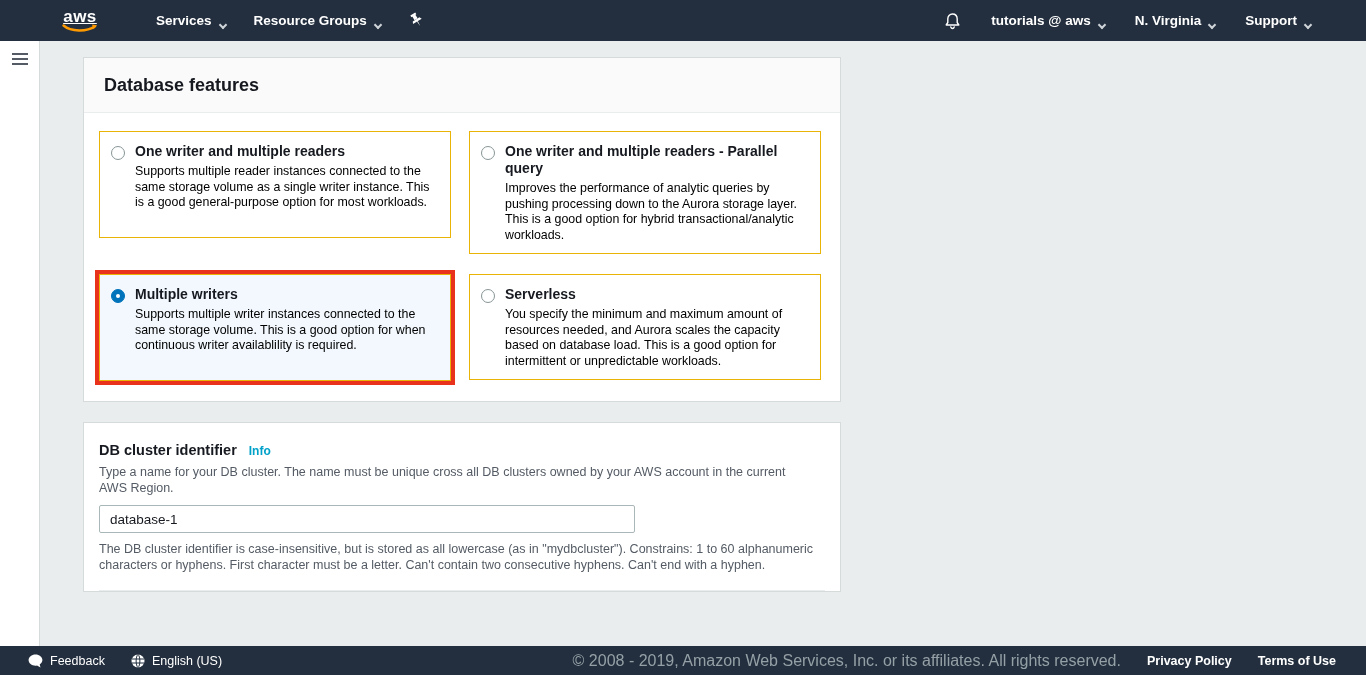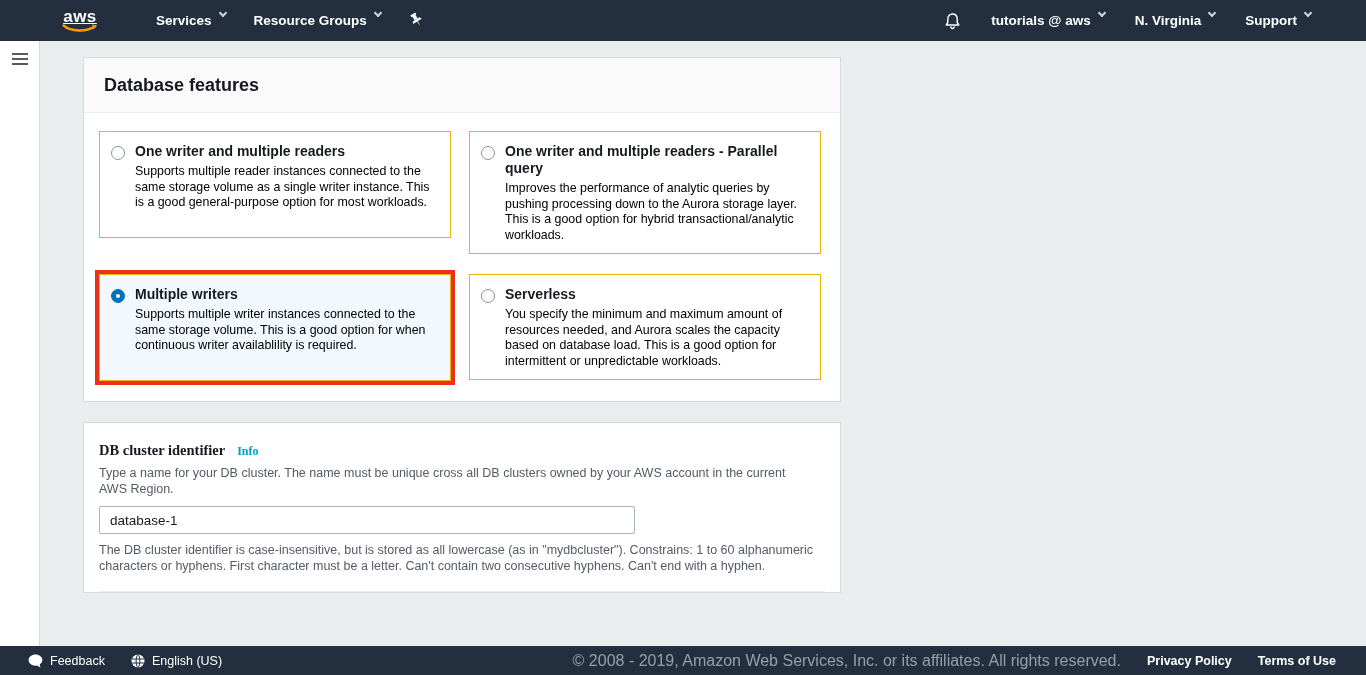--- a/index.html
+++ b/index.html
@@ -4,21 +4,21 @@
 <style>
   * { margin:0; padding:0; box-sizing:border-box; }
   html,body { width:1366px; height:675px; overflow:hidden; }
   body { font-family:"Liberation Sans","DejaVu Sans",sans-serif; background:#eaeded; position:relative; }
 
   
   .topnav { position:absolute; top:0; left:0; width:1366px; height:41px; background:#232f3e;
             display:flex; align-items:center; color:#fff; z-index:30; }
   .logo { margin-left:62px; display:flex; flex-direction:column; align-items:center; cursor:pointer; }
   .logo-text { font-weight:bold; font-size:17px; letter-spacing:0.5px; line-height:15px;text-decoration:underline; }
-  .nav-item { display:flex; align-items:flex-start; gap:8px; font-size:13.5px; font-weight:bold; cursor:pointer; }
+  .nav-item { display:flex; align-items:flex-end; gap:8px; font-size:13.5px; font-weight:bold; cursor:pointer; }
   .nav-left { display:flex; align-items:center; gap:28px; margin-left:58px; }
   .nav-right { margin-left:auto; margin-right:55px; display:flex; align-items:center; gap:30px; }
   .chev { width:6px; height:6px; border-right:2px solid #cfd4d9; border-bottom:2px solid #cfd4d9;
           transform:rotate(45deg); margin-top:-3px; }
   .icon-btn { display:flex; align-items:center; cursor:pointer; }
 
   
   .footer { position:absolute; bottom:0; left:0; width:1366px; height:29px; background:#232f3e;
             display:flex; align-items:center; color:#fff; z-index:30; font-size:12.5px; }
   .footer-left { display:flex; align-items:center; gap:26px; margin-left:28px; }
@@ -50,21 +50,21 @@
   .tile.highlighted { outline:4px solid #e8321c; }
   .radio { flex:0 0 14px; width:14px; height:14px; border:1px solid #879596; border-radius:50%;
            background:#fff; margin-top:3px; display:flex; align-items:center; justify-content:center; }
   .radio.checked { background:#0073bb; border-color:#0073bb; }
   .radio.checked::after { content:""; width:4px; height:4px; background:#fff; border-radius:50%; }
   .tile-label { font-size:14px; font-weight:bold; color:#16191f; line-height:17px; }
   .tile-desc { font-size:12.4px; color:#000000; line-height:15.5px; margin-top:4px; }
 
   
   .settings-body { padding:19px 15px 0 15px; }
-  .field-label-row { display:flex; align-items:baseline; gap:12px;font-family:Liberation Serif, serif; }
+  .field-label-row { display:flex; align-items:baseline; gap:12px; }
   .field-label { font-size:14.5px; font-weight:bold; color:#16191f; }
   .info-link { font-size:12px; font-weight:bold; color:#00a1c9; cursor:pointer; }
   .field-desc { font-size:12.5px; color:#545b64; line-height:16px; margin-top:6px; max-width:705px; }
   .text-input { margin-top:9px; width:536px; height:28px; border:1px solid #aab7b8; border-radius:2px;
                 padding:0 10px; font-size:13.5px; color:#16191f; font-family:inherit; background:#fff; }
   .input-hint { font-size:12.5px; color:#545b64; line-height:16px; margin-top:8px; max-width:718px; }
   .section-divider { border-top:1px solid #eaeded; margin-top:17px; }
 </style>
 </head>
 <body>

